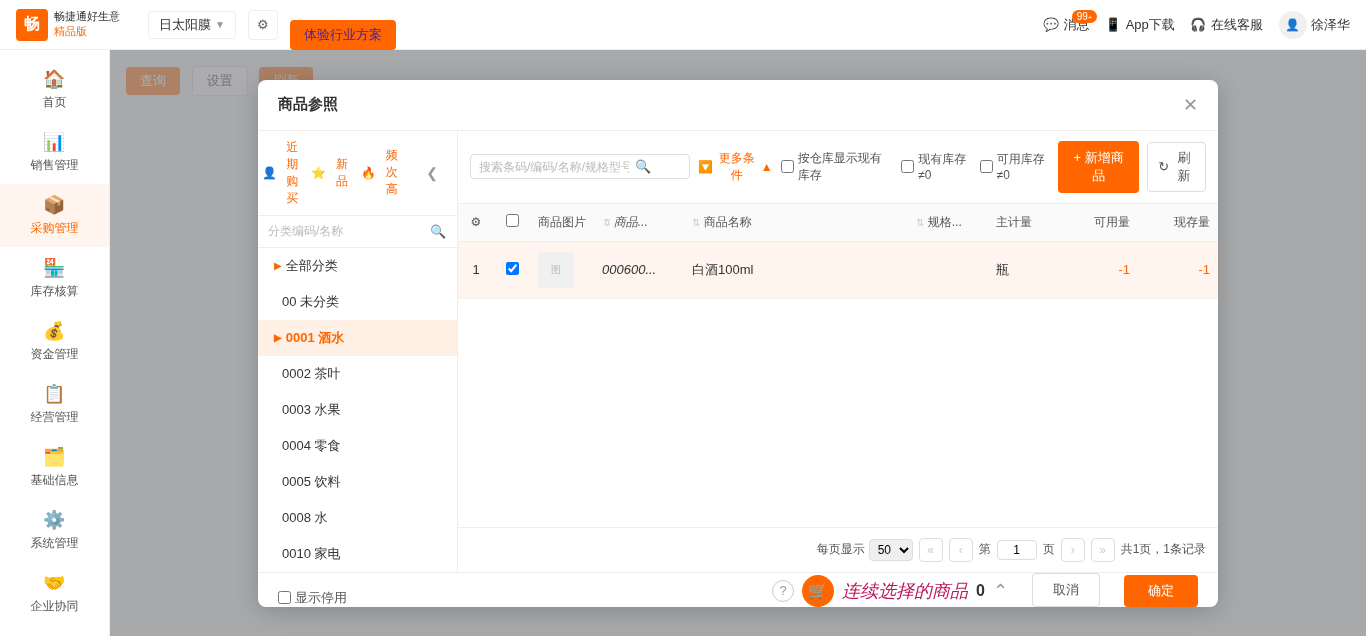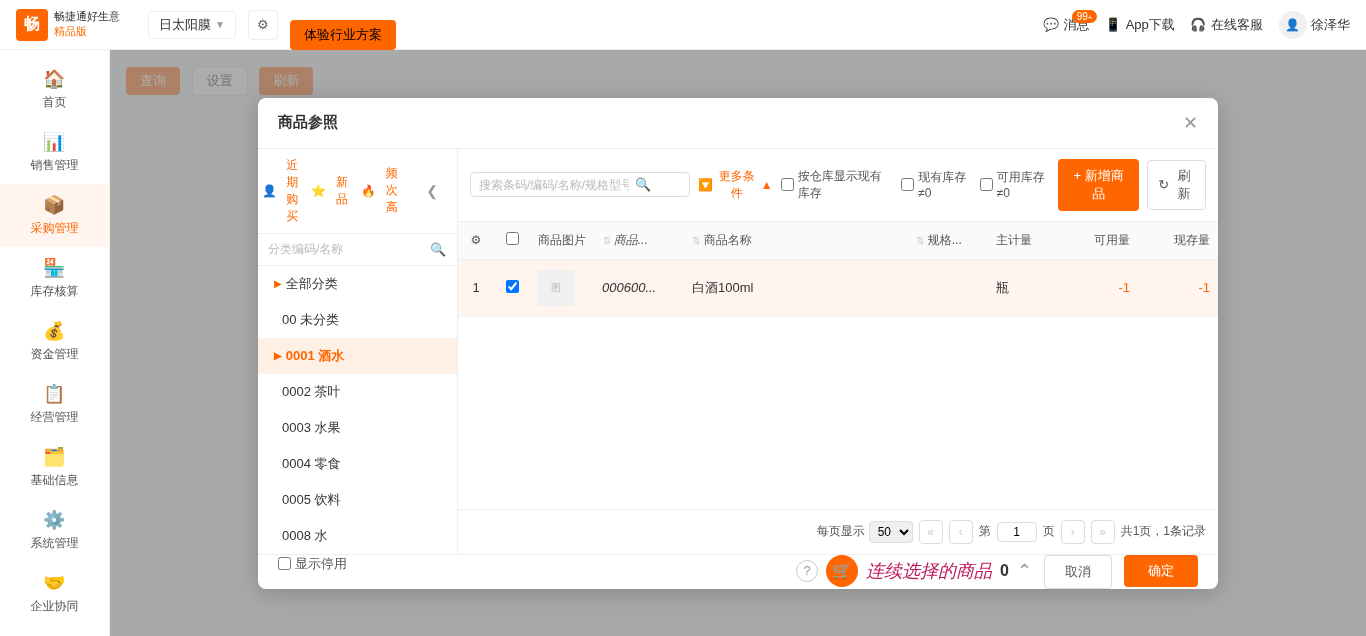--- a/index.html
+++ b/index.html
@@ -51,21 +51,21 @@
     .nav-select .arrow { color: #999; font-size: 10px; }
     .gear-btn {
       width: 30px; height: 30px;
       border: 1px solid #eee;
       border-radius: 4px;
       display: flex; align-items: center; justify-content: center;
       cursor: pointer; color: #666;
     }
     .trial-btn {
       background: #f60;
-      color: #000000;
+      color: #4c1d95;
       border: none;
       border-radius: 4px;
       padding: 6px 14px;
       cursor: pointer;
       font-size: 13px;
       margin-top: 20px;
     }
     .nav-right {
       margin-left: auto;
       display: flex;
@@ -280,22 +280,22 @@
     .page-btn:disabled { color: #ccc; cursor: default; }
     .page-input {
       width: 40px; border: 1px solid #ddd; border-radius: 4px; padding: 2px 4px; text-align: center; font-size: 12px;
     }
 
     
     .modal-footer {
       padding: 0 20px;
       border-top: 1px solid #eee;
       display: flex;
-      align-items: flex-start;
-      gap: 12px;
+      align-items: flex-end;
+      gap: 24px;
     }
     .show-disabled { display: flex; align-items: center; gap: 4px; font-size: 13px; color: #555; }
     .cart-area {
       margin-left: auto;
       display: flex; align-items: center; gap: 8px;
     }
     .cart-icon-wrap {
       width: 32px; height: 32px; background: #f60; border-radius: 50%;
       display: flex; align-items: center; justify-content: center; color: #fff; font-size: 16px;
     }
@@ -461,20 +461,23 @@
                 <span>0003 水果</span>
               </div>
               <div class="cat-item" style="padding-left: 24px;">
                 <span>0004 零食</span>
               </div>
               <div class="cat-item" style="padding-left: 24px;">
                 <span>0005 饮料</span>
               </div>
               <div class="cat-item" style="padding-left: 24px;">
                 <span>0008 水</span>
+              </div>
+              <div class="cat-item" style="padding-left: 24px;">
+                <span>0010 家电</span>
               </div>
             </div>
           </div>
 
           <div class="content-panel">
 
             <div class="toolbar">
               <div class="search-box">
                 <input type="text" placeholder="搜索条码/编码/名称/规格型号/别名" style="">
                 <span style="color:#f60;">🔍</span>

